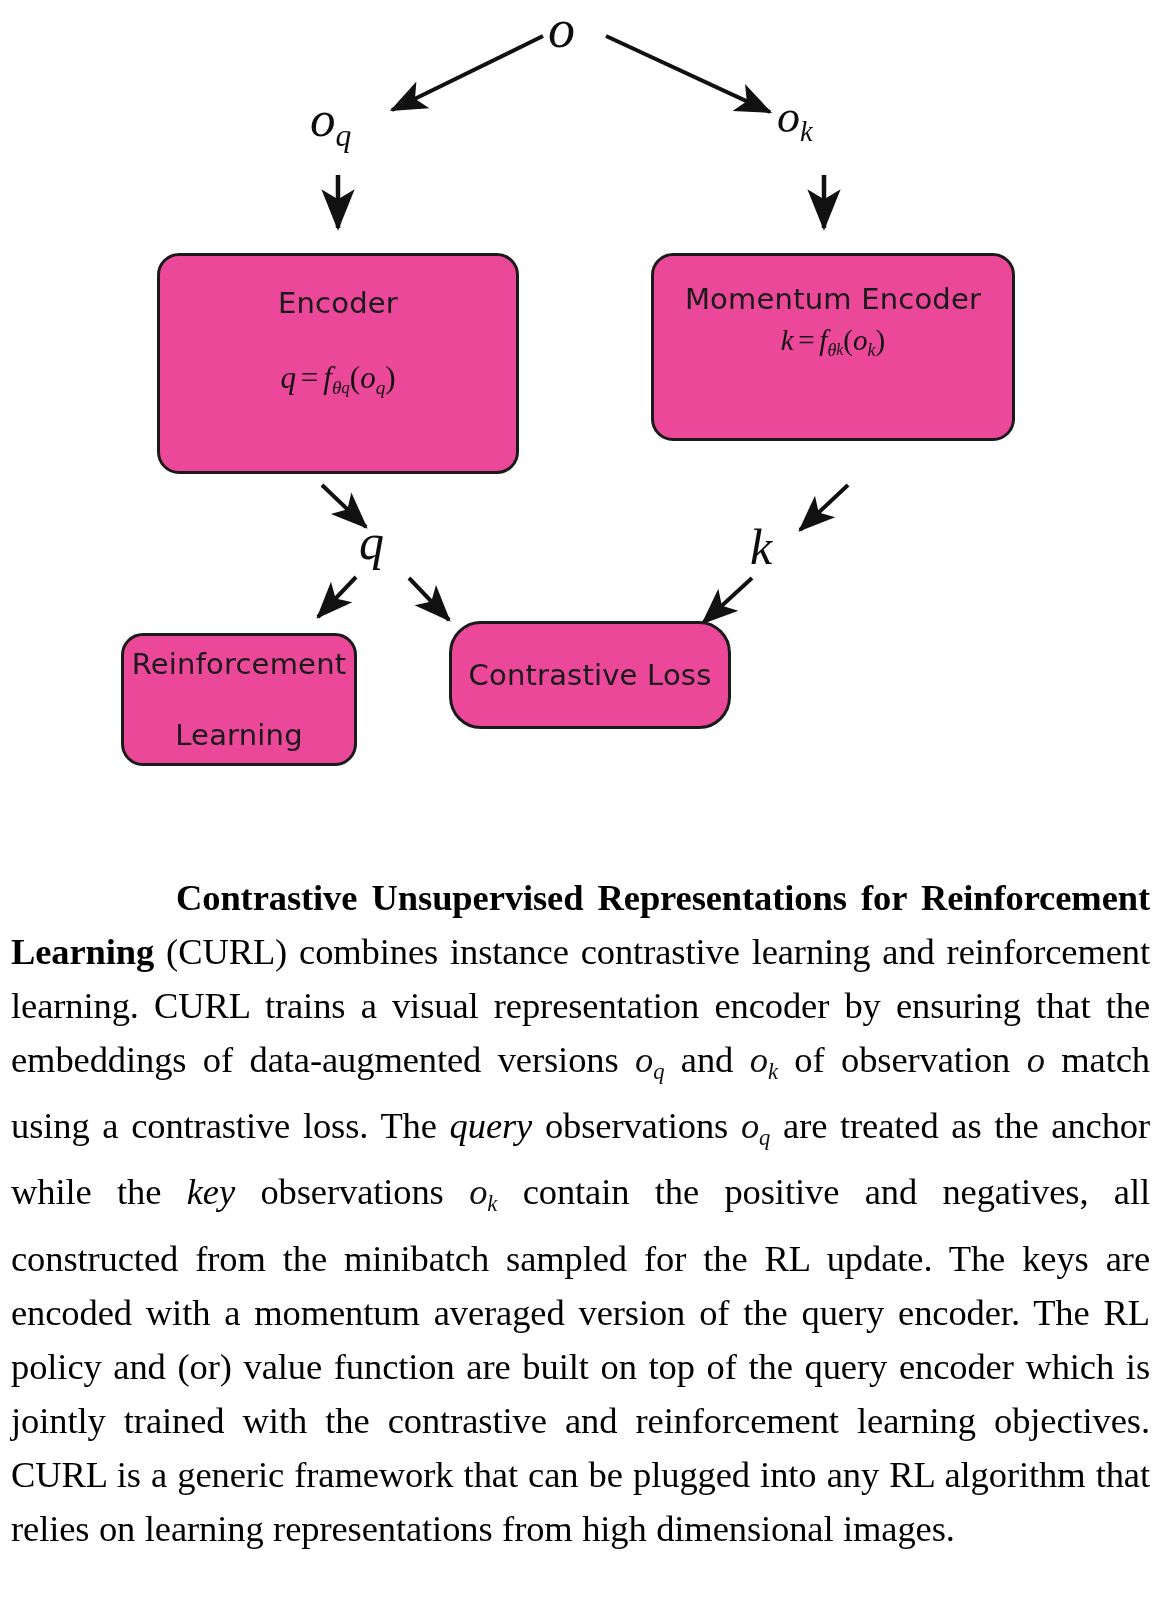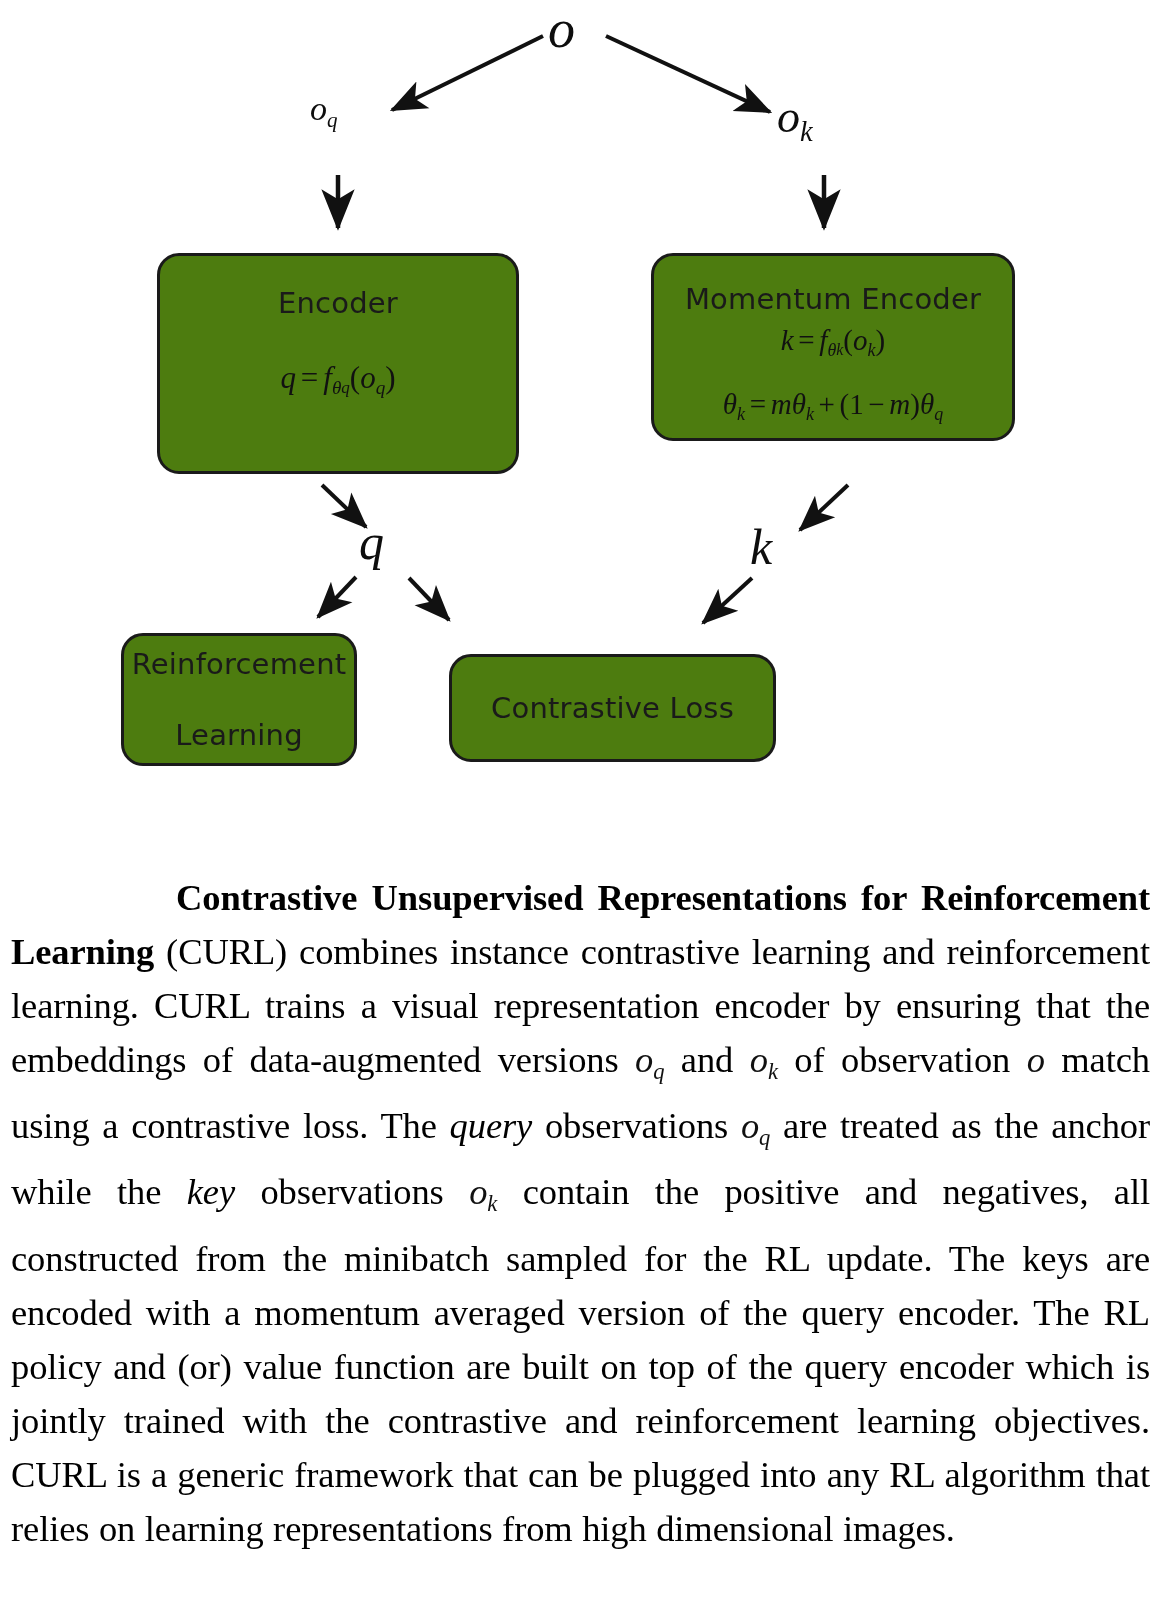--- a/index.html
+++ b/index.html
@@ -30,21 +30,21 @@
     top: 0;
     width: 1162px;
     height: 800px;
   }
 
   .node-box {
     position: absolute;
     box-sizing: border-box;
     border: 3px solid #1a1a1a;
     border-radius: 22px;
-    background: #4d7c0f;
+    background: #ec4899;
     display: flex;
     flex-direction: column;
     font-family: "DejaVu Sans", sans-serif;
     color: #1a1a1a;
   }
 
   #box-encoder {
     left: 157px;
     top: 253px;
     width: 362px;
@@ -61,24 +61,25 @@
   #box-rl {
     left: 121px;
     top: 633px;
     width: 236px;
     height: 133px;
     justify-content: center;
     gap: 40px;
   }
   #box-contrastive-loss {
     left: 449px;
-    top: 654px;
-    width: 327px;
+    top: 621px;
+    width: 282px;
     height: 108px;
     justify-content: center;
+    border-radius: 32px;
   }
 
   .box-title {
     font-size: 29px;
     line-height: 1.05;
     letter-spacing: 0.2px;
     text-align: center;
     white-space: nowrap;
   }
   #box-encoder .box-title { margin-top: 32px; }
@@ -134,21 +135,21 @@
 
   
   .var-label {
     position: absolute;
     font-family: "Liberation Serif", serif;
     font-style: italic;
     color: #0d0d0d;
     white-space: nowrap;
   }
   #label-o      { left: 548px; top: -2px;  font-size: 54px; }
-  #label-oq     { left: 310px; top: 90px;  font-size: 34px; }
+  #label-oq     { left: 310px; top: 90px;  font-size: 51px; }
   #label-ok     { left: 777px; top: 90px;  font-size: 46px; }
   #label-q      { left: 359px; top: 513px; font-size: 50px; }
   #label-k      { left: 750px; top: 518px; font-size: 50px; }
 
   
   #caption {
     position: absolute;
     left: 11px;
     top: 826px;
     width: 1139px;
@@ -205,21 +206,20 @@
   <div class="var-label" id="label-ok"><span>o</span><span class="sub">k</span></div>
 
   <div class="node-box" id="box-encoder">
     <div class="box-title">Encoder</div>
     <div class="box-line math" id="enc-formula"><span>q</span><span class="op">=</span><span>f</span><span class="sub">θ</span><span class="subsub">q</span><span class="mathup">(</span><span>o</span><span class="sub">q</span><span class="mathup">)</span></div>
   </div>
 
   <div class="node-box" id="box-momentum-encoder">
     <div class="box-title">Momentum Encoder</div>
     <div class="box-line math" id="mom-formula-1"><span>k</span><span class="op">=</span><span>f</span><span class="sub">θ</span><span class="subsub">k</span><span class="mathup">(</span><span>o</span><span class="sub">k</span><span class="mathup">)</span></div>
-    <div class="box-line math" id="mom-formula-2"><span>θ</span><span class="sub">k</span><span class="op">=</span><span>m</span><span>θ</span><span class="sub">k</span><span class="op">+</span><span class="mathup">(</span><span class="mathup">1</span><span class="op">−</span><span>m</span><span class="mathup">)</span><span>θ</span><span class="sub">q</span></div>
   </div>
 
   <div class="var-label" id="label-q"><span>q</span></div>
 
   <div class="var-label" id="label-k"><span>k</span></div>
 
   <div class="node-box" id="box-rl">
     <div class="box-title">Reinforcement</div>
     <div class="box-title" style="margin-top:0;">Learning</div>
   </div>

